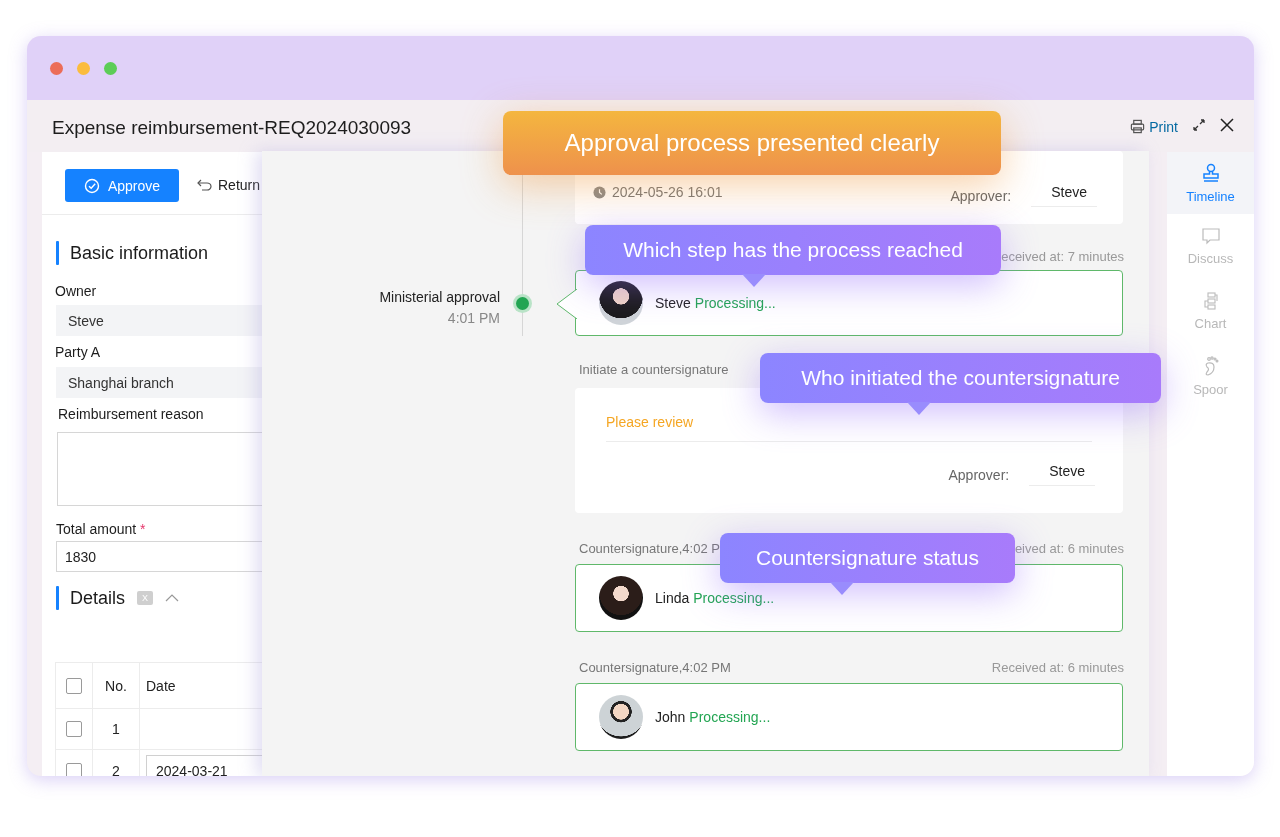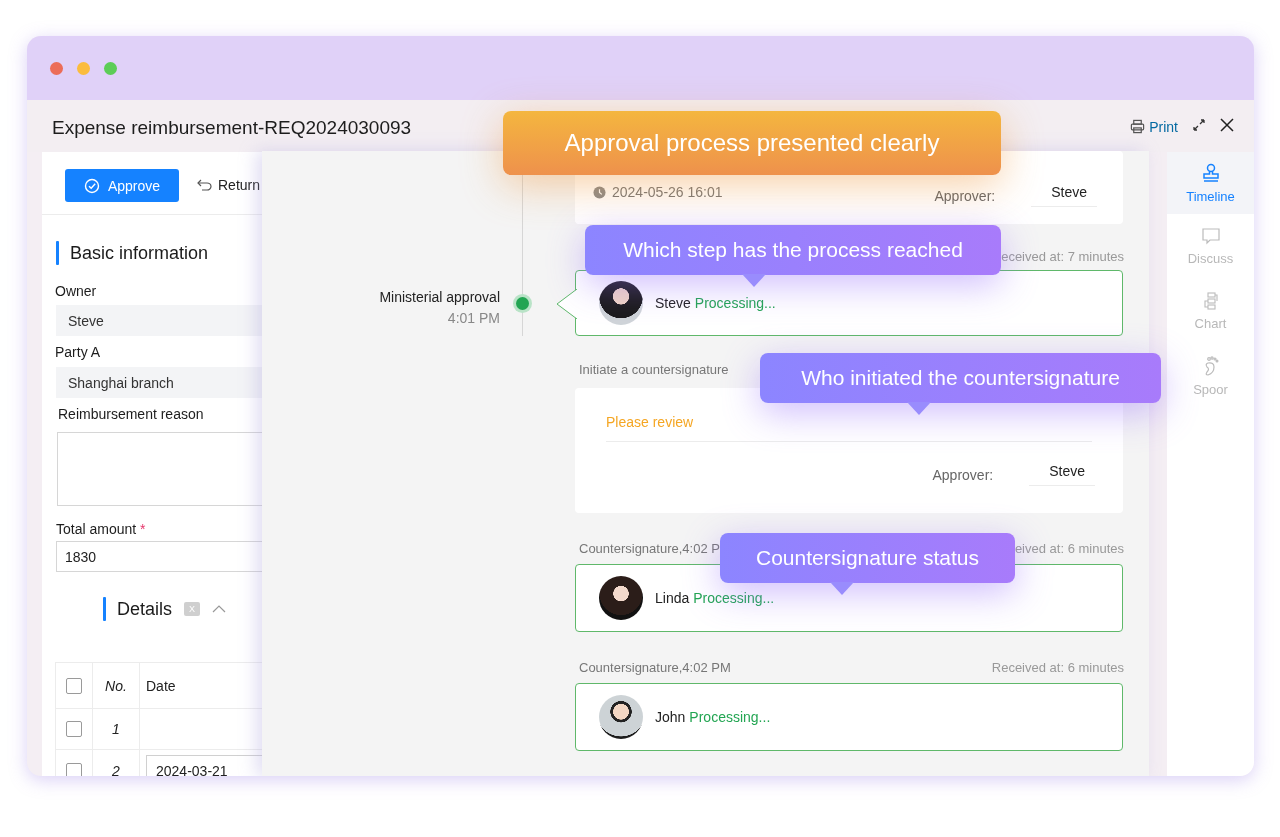--- a/index.html
+++ b/index.html
@@ -34,42 +34,42 @@
   .textarea-box { border: 1px solid #d6d6d6; height: 74px; margin-left: 1px; }
   .input-box { border: 1px solid #d6d6d6; height: 31px; display: flex; align-items: center; padding-left: 8px; font-size: 14px; color: #222; }
   .req { color: #e6366b; }
   .details-head { display: flex; align-items: center; gap: 12px; }
   .details-head .excel { width: 16px; height: 14px; background: #cfcfcf; border-radius: 2px; font-size: 9px; color: #fff; display: flex; align-items: center; justify-content: center; }
   .table { position: absolute; left: 13px; top: 510px; width: 247px; border: 1px solid #ececec; font-size: 14px; }
   .trow { display: flex; height: 41px; border-bottom: 1px solid #ececec; align-items: center; }
   .trow.head { height: 46px; }
   .tcell { height: 100%; display: flex; align-items: center; border-right: 1px solid #ececec; }
   .tcell.chk { width: 37px; justify-content: center; }
-  .tcell.no { width: 47px; justify-content: center; font-style: italic; }
+  .tcell.no { width: 47px; justify-content: center; }
   .tcell.date { flex: 1; padding-left: 6px; border-right: none; }
   .checkbox { width: 16px; height: 16px; border: 1px solid #9a9a9a; border-radius: 2px; background: #fff; cursor: pointer; }
   .date-input { border: 1px solid #d0d0d0; height: 32px; width: 120px; display: flex; align-items: center; padding-left: 9px; font-size: 14px; color: #222; }
 
   
   .timeline-panel { position: absolute; left: 235px; top: 115px; width: 887px; height: 625px; background: #f4f4f4; box-shadow: -6px 0 16px rgba(170,160,220,0.35); }
   .tl-line { position: absolute; left: 260px; top: 0; width: 1px; height: 185px; background: #d6d6d6; }
   .tl-node-label { position: absolute; right: 649px; top: 138px; text-align: right; }
   .tl-node-title { font-size: 14px; color: #222; }
   .tl-node-time { font-size: 14px; color: #888; margin-top: 5px; }
   .tl-dot { position: absolute; left: 251px; top: 143px; width: 19px; height: 19px; border-radius: 50%; background: #b9e3c7; }
   .tl-dot::after { content: ""; position: absolute; left: 3px; top: 3px; width: 13px; height: 13px; border-radius: 50%; background: #22a552; }
 
   .card { position: absolute; left: 313px; width: 548px; background: #fff; border-radius: 4px; }
   .card.green { border: 1px solid #5fb86a; }
   .meta-row { position: absolute; left: 317px; width: 545px; font-size: 13px; color: #777; display: flex; justify-content: space-between; }
   .meta-row .right { color: #999; }
   .person { display: flex; align-items: center; gap: 12px; padding-left: 23px; height: 100%; font-size: 14px; color: #222; }
   .avatar { width: 44px; height: 44px; border-radius: 50%; position: relative; overflow: hidden; }
   .status { color: #22a552; margin-left: 4px; }
-  .approver { display: flex; align-items: center; gap: 36px; font-size: 14px; color: #666; }
+  .approver { display: flex; align-items: center; gap: 20px; font-size: 14px; color: #666; }
   .approver .name { color: #222; border-bottom: 1px solid #ececec; padding: 0 10px 6px 20px; }
 
   
   .side-tabs { position: absolute; left: 1140px; top: 116px; width: 87px; height: 624px; background: #ffffff; }
   .side-tab { height: 65px; display: flex; flex-direction: column; align-items: center; justify-content: center; gap: 6px; font-size: 13px; color: #b8b8b8; cursor: pointer; }
   .side-tab.active { background: #f3f4f8; color: #1582ff; height: 62px; }
   .side-tab svg { display: block; }
 
   
   .callout { position: absolute; color: #fff; border-radius: 8px; font-size: 21px; display: flex; align-items: center; justify-content: center; white-space: nowrap; }
@@ -140,21 +140,21 @@
 
     <div style="position:absolute; left:16px; top:254px;" class="field-label">Reimbursement reason</div>
     <div style="position:absolute; left:14px; top:280px; width:246px;" class="textarea-box"></div>
 
     <div style="position:absolute; left:14px; top:369px;" class="field-label">
       <span>Total amount</span>
       <span class="req">*</span>
     </div>
     <div style="position:absolute; left:14px; top:389px; width:246px;" class="input-box">1830</div>
 
-    <div style="position:absolute; left:14px; top:444px;margin-left:47px;" class="details-head">
+    <div style="position:absolute; left:14px; top:433px;" class="details-head">
       <span class="section-title">Details</span>
       <span class="excel">X</span>
       <svg width="14" height="10" viewBox="0 0 14 10" fill="none" stroke="#999" stroke-width="1.2">
           <path d="M1 8 L7 2 L13 8"></path>
         </svg>
     </div>
 
     <div class="table" style="top:510px;">
       <div class="trow head">
         <div class="tcell chk">

